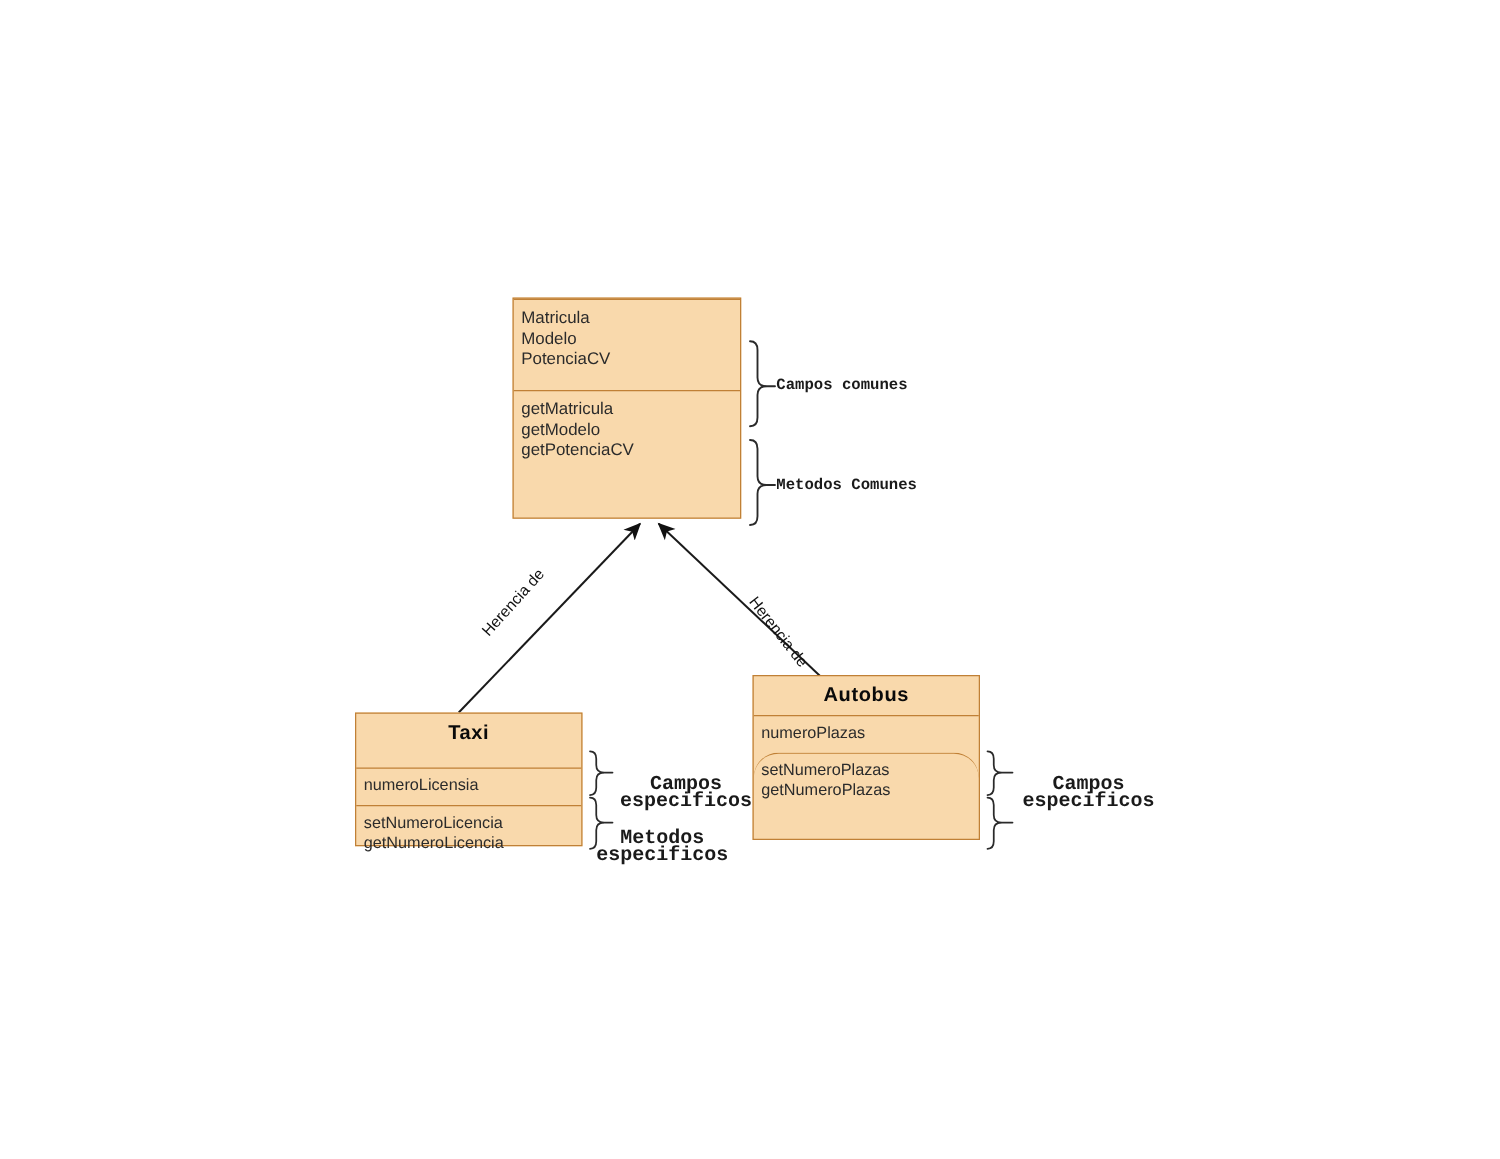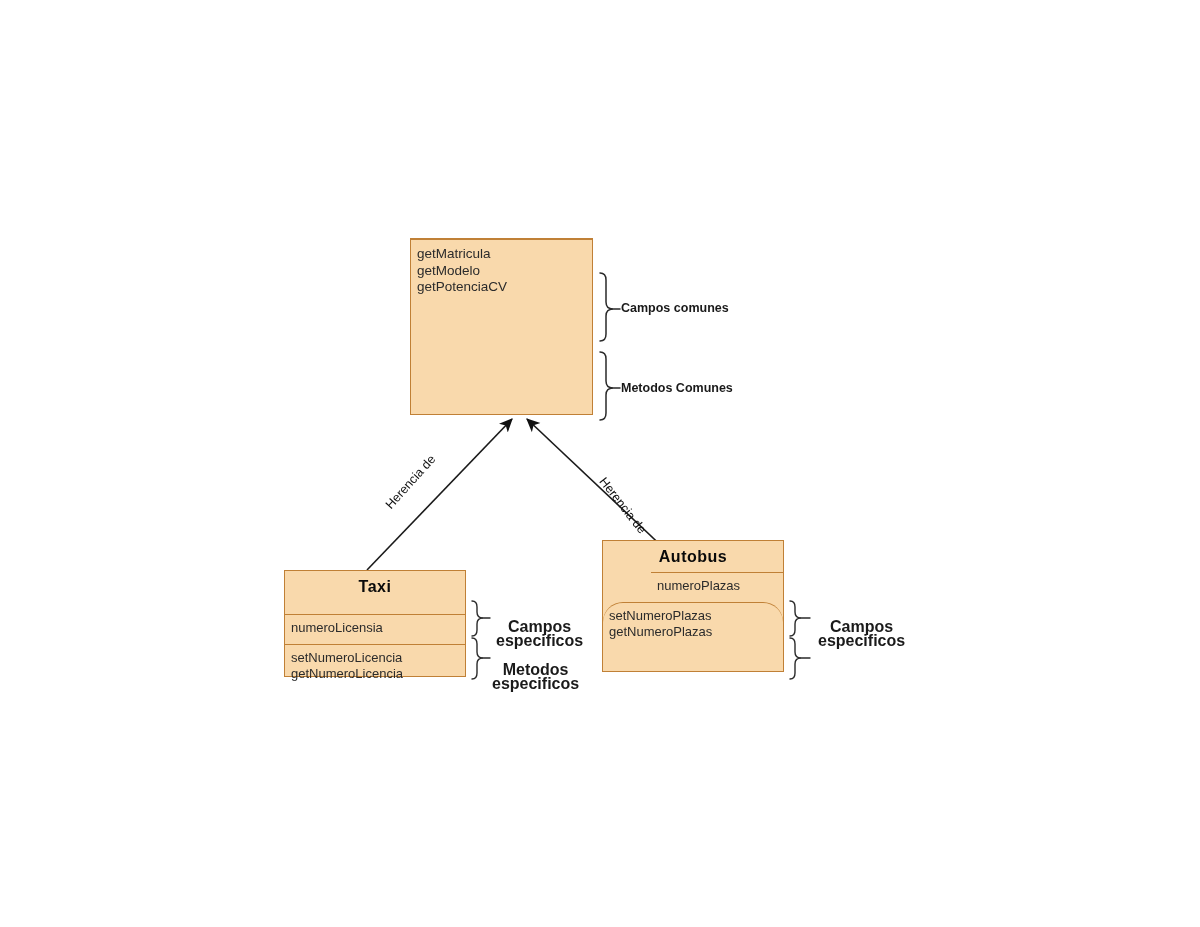--- a/index.html
+++ b/index.html
@@ -99,50 +99,50 @@
     top: 540px;
     width: 182px;
     height: 132px;
   }
   #class-autobus .uml-title {
     height: 31px;
     line-height: 31px;
     font-size: 16px;
   }
   #class-autobus .uml-compartment { padding: 5px 0 0 6px; }
-  #class-autobus .c-fields { height: 30px; margin-left: 48px; }
+  #class-autobus .c-fields { height: 30px; }
   #class-autobus .c-methods { height: 45px; border-radius: 20px; }
   #class-autobus .uml-line {
     font-size: 13px;
     line-height: 16px;
   }
 
   
   .brace-label {
     position: absolute;
-    font-family: Liberation Sans, sans-serif;
+    font-family: Liberation Mono, monospace;
     font-weight: bold;
     color: #1a1a1a;
     white-space: pre-line;
     line-height: 14px;
   }
   .brace-label.big {
     font-size: 12.5px;
     white-space: nowrap;
   }
   .brace-label.small {
     font-size: 16px;
     text-align: center;
     margin-top: 16px;
   }
 
   #label-campos-comunes { left: 621px; top: 301px; }
   #label-metodos-comunes { left: 621px; top: 381px; }
   #label-taxi-campos { left: 496px; top: 604px; }
-  #label-taxi-metodos { left: 492px; top: 647px; }
+  #label-taxi-metodos { left: 477px; top: 647px; }
   #label-autobus-campos { left: 818px; top: 604px; }
   #label-autobus-metodos { left: 814px; top: 647px; }
 
   
   .edge-label {
     position: absolute;
     font-family: "Liberation Sans", sans-serif;
     font-size: 12.5px;
     color: #101010;
     white-space: nowrap;
@@ -200,20 +200,25 @@
       <path d="M 801,618 L 810,618"></path>
     </g>
 
     <g fill="none" stroke="#2a2a2a" stroke-width="1.4" stroke-linecap="round">
       <path d="M 790,638 q 5,0 5,6 L 795,652 q 0,6 6,6 q -6,0 -6,6 L 795,673 q 0,6 -5,6"></path>
       <path d="M 801,658 L 810,658"></path>
     </g>
   </svg>
 
   <div class="uml-class" id="class-vehiculo">
+    <div class="uml-compartment c-fields">
+      <div class="uml-line">Matricula</div>
+      <div class="uml-line">Modelo</div>
+      <div class="uml-line">PotenciaCV</div>
+    </div>
     <div class="uml-compartment c-methods">
       <div class="uml-line">getMatricula</div>
       <div class="uml-line">getModelo</div>
       <div class="uml-line">getPotenciaCV</div>
     </div>
   </div>
 
   <div class="uml-class" id="class-taxi">
     <div class="uml-title">Taxi</div>
     <div class="uml-compartment c-fields">

